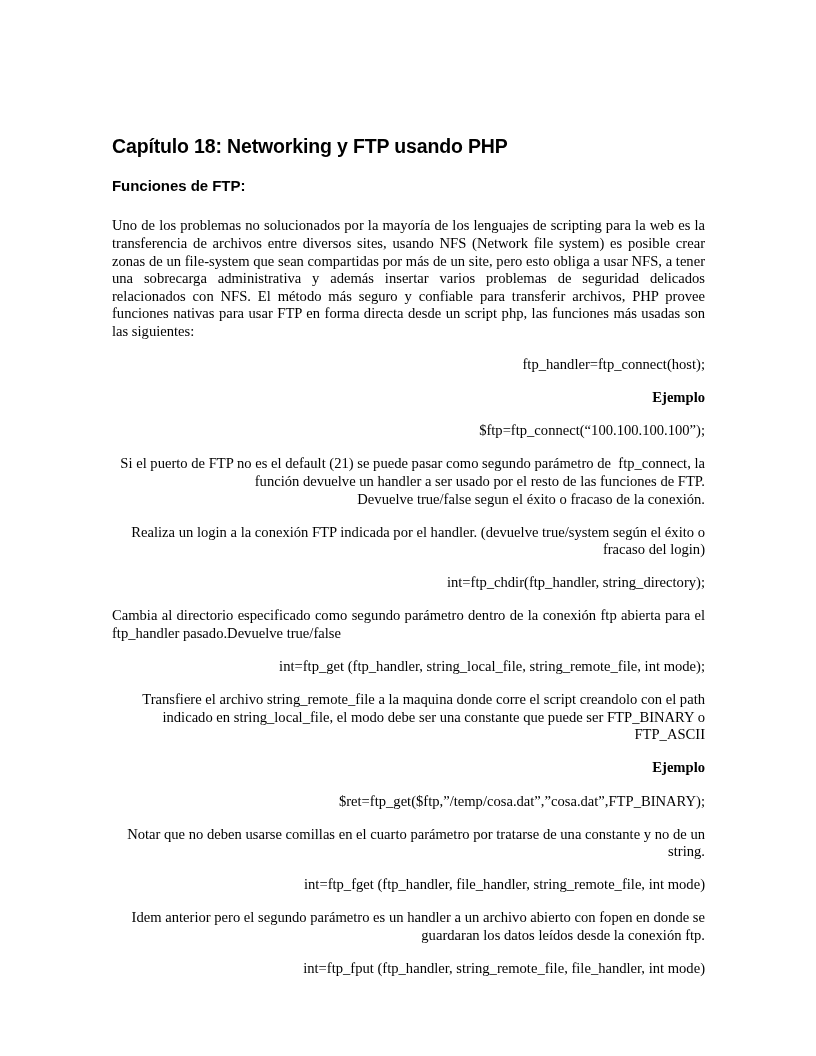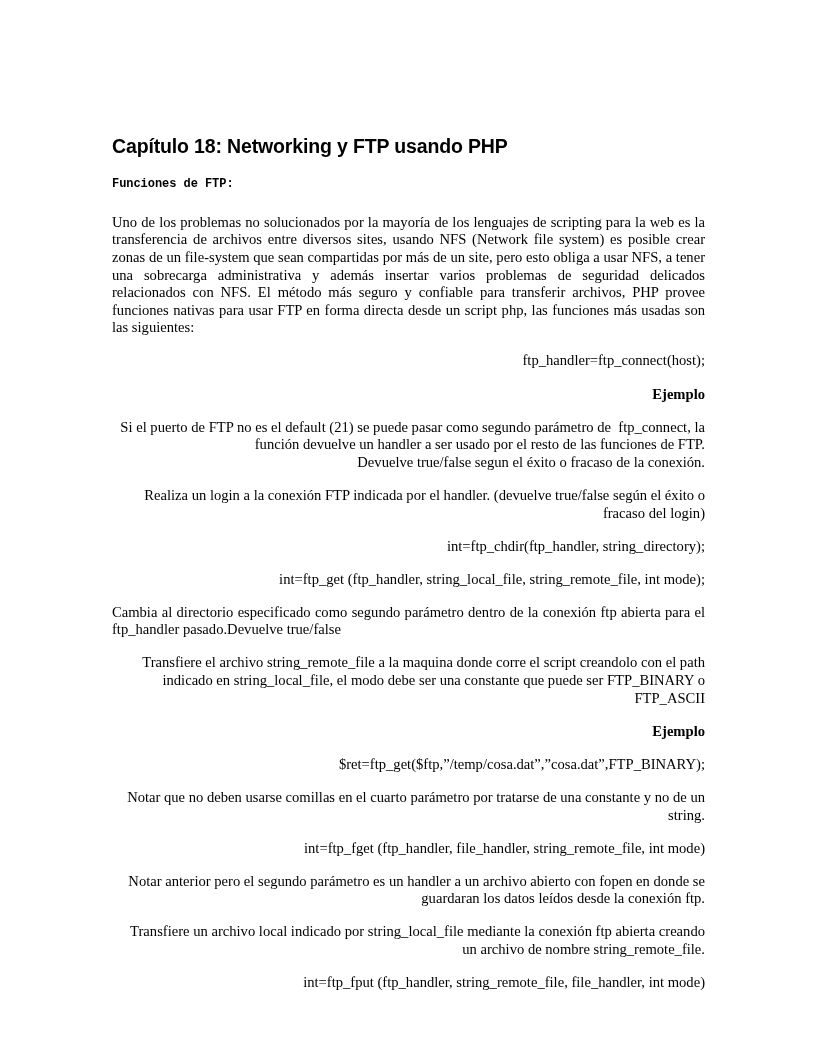--- a/index.html
+++ b/index.html
@@ -31,22 +31,22 @@
   h1.doc-title {
     font-family: "Liberation Sans", "DejaVu Sans", sans-serif;
     font-size: 19.5px;
     font-weight: bold;
     line-height: 1.2;
     letter-spacing: -0.15px;
     margin: 0 0 19px 0;
     padding: 0;
   }
   h2.doc-subtitle {
-    font-family: Liberation Mono, monospace;
-    font-size: 12px;
+    font-family: Liberation Sans, sans-serif;
+    font-size: 15px;
     font-weight: bold;
     line-height: 1.2;
     letter-spacing: -0.05px;
     margin: 0 0 22px 0;
     padding: 0;
   }
   p.body-para {
     font-size: 14.6px;
     line-height: 17.6px;
     margin: 0 0 15.5px 0;
@@ -76,45 +76,45 @@
     <h2 class="doc-subtitle">Funciones de FTP:</h2>
 
     <div>
 
       <p class="body-para justify">Uno de los problemas no solucionados por la mayoría de los lenguajes de  scripting para la  web es la transferencia de archivos entre diversos sites, usando NFS (Network file system) es posible crear zonas de un file-system que sean compartidas por más de un site, pero esto obliga a usar NFS, a tener una sobrecarga administrativa y además insertar varios problemas de seguridad delicados relacionados con NFS. El método más seguro y confiable para transferir archivos, PHP provee funciones nativas para usar FTP en forma directa desde un script php, las funciones más usadas son las siguientes:</p>
 
       <p class="body-para code">ftp_handler=ftp_connect(host);</p>
 
       <p class="body-para bold">Ejemplo</p>
 
+      <p class="body-para code">$ftp=ftp_connect(“100.100.100.100”);</p>
 
       <p class="body-para code">Si el puerto de FTP no es el default (21) se puede pasar como segundo parámetro de  ftp_connect, la función devuelve un handler a ser usado por el resto de las funciones de FTP.
 Devuelve true/false segun el éxito o fracaso de la conexión.</p>
 
 
-      <p class="body-para">Realiza un login a la conexión FTP indicada por el handler. (devuelve true/false según el éxito o fracaso del login)</p>
+      <p class="body-para">Realiza un login a la conexión FTP indicada por el handler. (devuelve true/system según el éxito o fracaso del login)</p>
 
       <p class="body-para code">int=ftp_chdir(ftp_handler, string_directory);</p>
 
+      <p class="body-para justify">Cambia al directorio especificado como segundo parámetro dentro de la conexión  ftp abierta para el ftp_handler pasado.Devuelve true/false</p>
+
       <p class="body-para code">int=ftp_get (ftp_handler, string_local_file, string_remote_file, int mode);</p>
-
-      <p class="body-para justify">Cambia al directorio especificado como segundo parámetro dentro de la conexión  ftp abierta para el ftp_handler pasado.Devuelve true/false</p>
 
       <p class="body-para">Transfiere el archivo string_remote_file a la maquina donde corre el script creandolo con el path indicado en string_local_file, el modo debe ser una constante que puede ser FTP_BINARY o FTP_ASCII</p>
 
       <p class="body-para bold">Ejemplo</p>
 
       <p class="body-para code">$ret=ftp_get($ftp,”/temp/cosa.dat”,”cosa.dat”,FTP_BINARY);</p>
 
       <p class="body-para">Notar que no deben usarse comillas en el cuarto parámetro por tratarse de una constante y no de un string.</p>
 
       <p class="body-para code">int=ftp_fget (ftp_handler, file_handler, string_remote_file, int mode)</p>
 
-      <p class="body-para">Notar anterior pero el segundo parámetro es un handler a un archivo abierto con fopen en donde se guardaran los datos leídos desde la conexión ftp.</p>
+      <p class="body-para">Idem anterior pero el segundo parámetro es un handler a un archivo abierto con fopen en donde se guardaran los datos leídos desde la conexión ftp.</p>
 
 
-      <p class="body-para">Transfiere un archivo local indicado por string_local_file mediante la conexión ftp abierta creando un archivo de nombre string_remote_file.</p>
 
       <p class="body-para code">int=ftp_fput (ftp_handler, string_remote_file, file_handler, int mode)</p>
 
     </div>
   </div>
 </div>
 
 </body></html>

